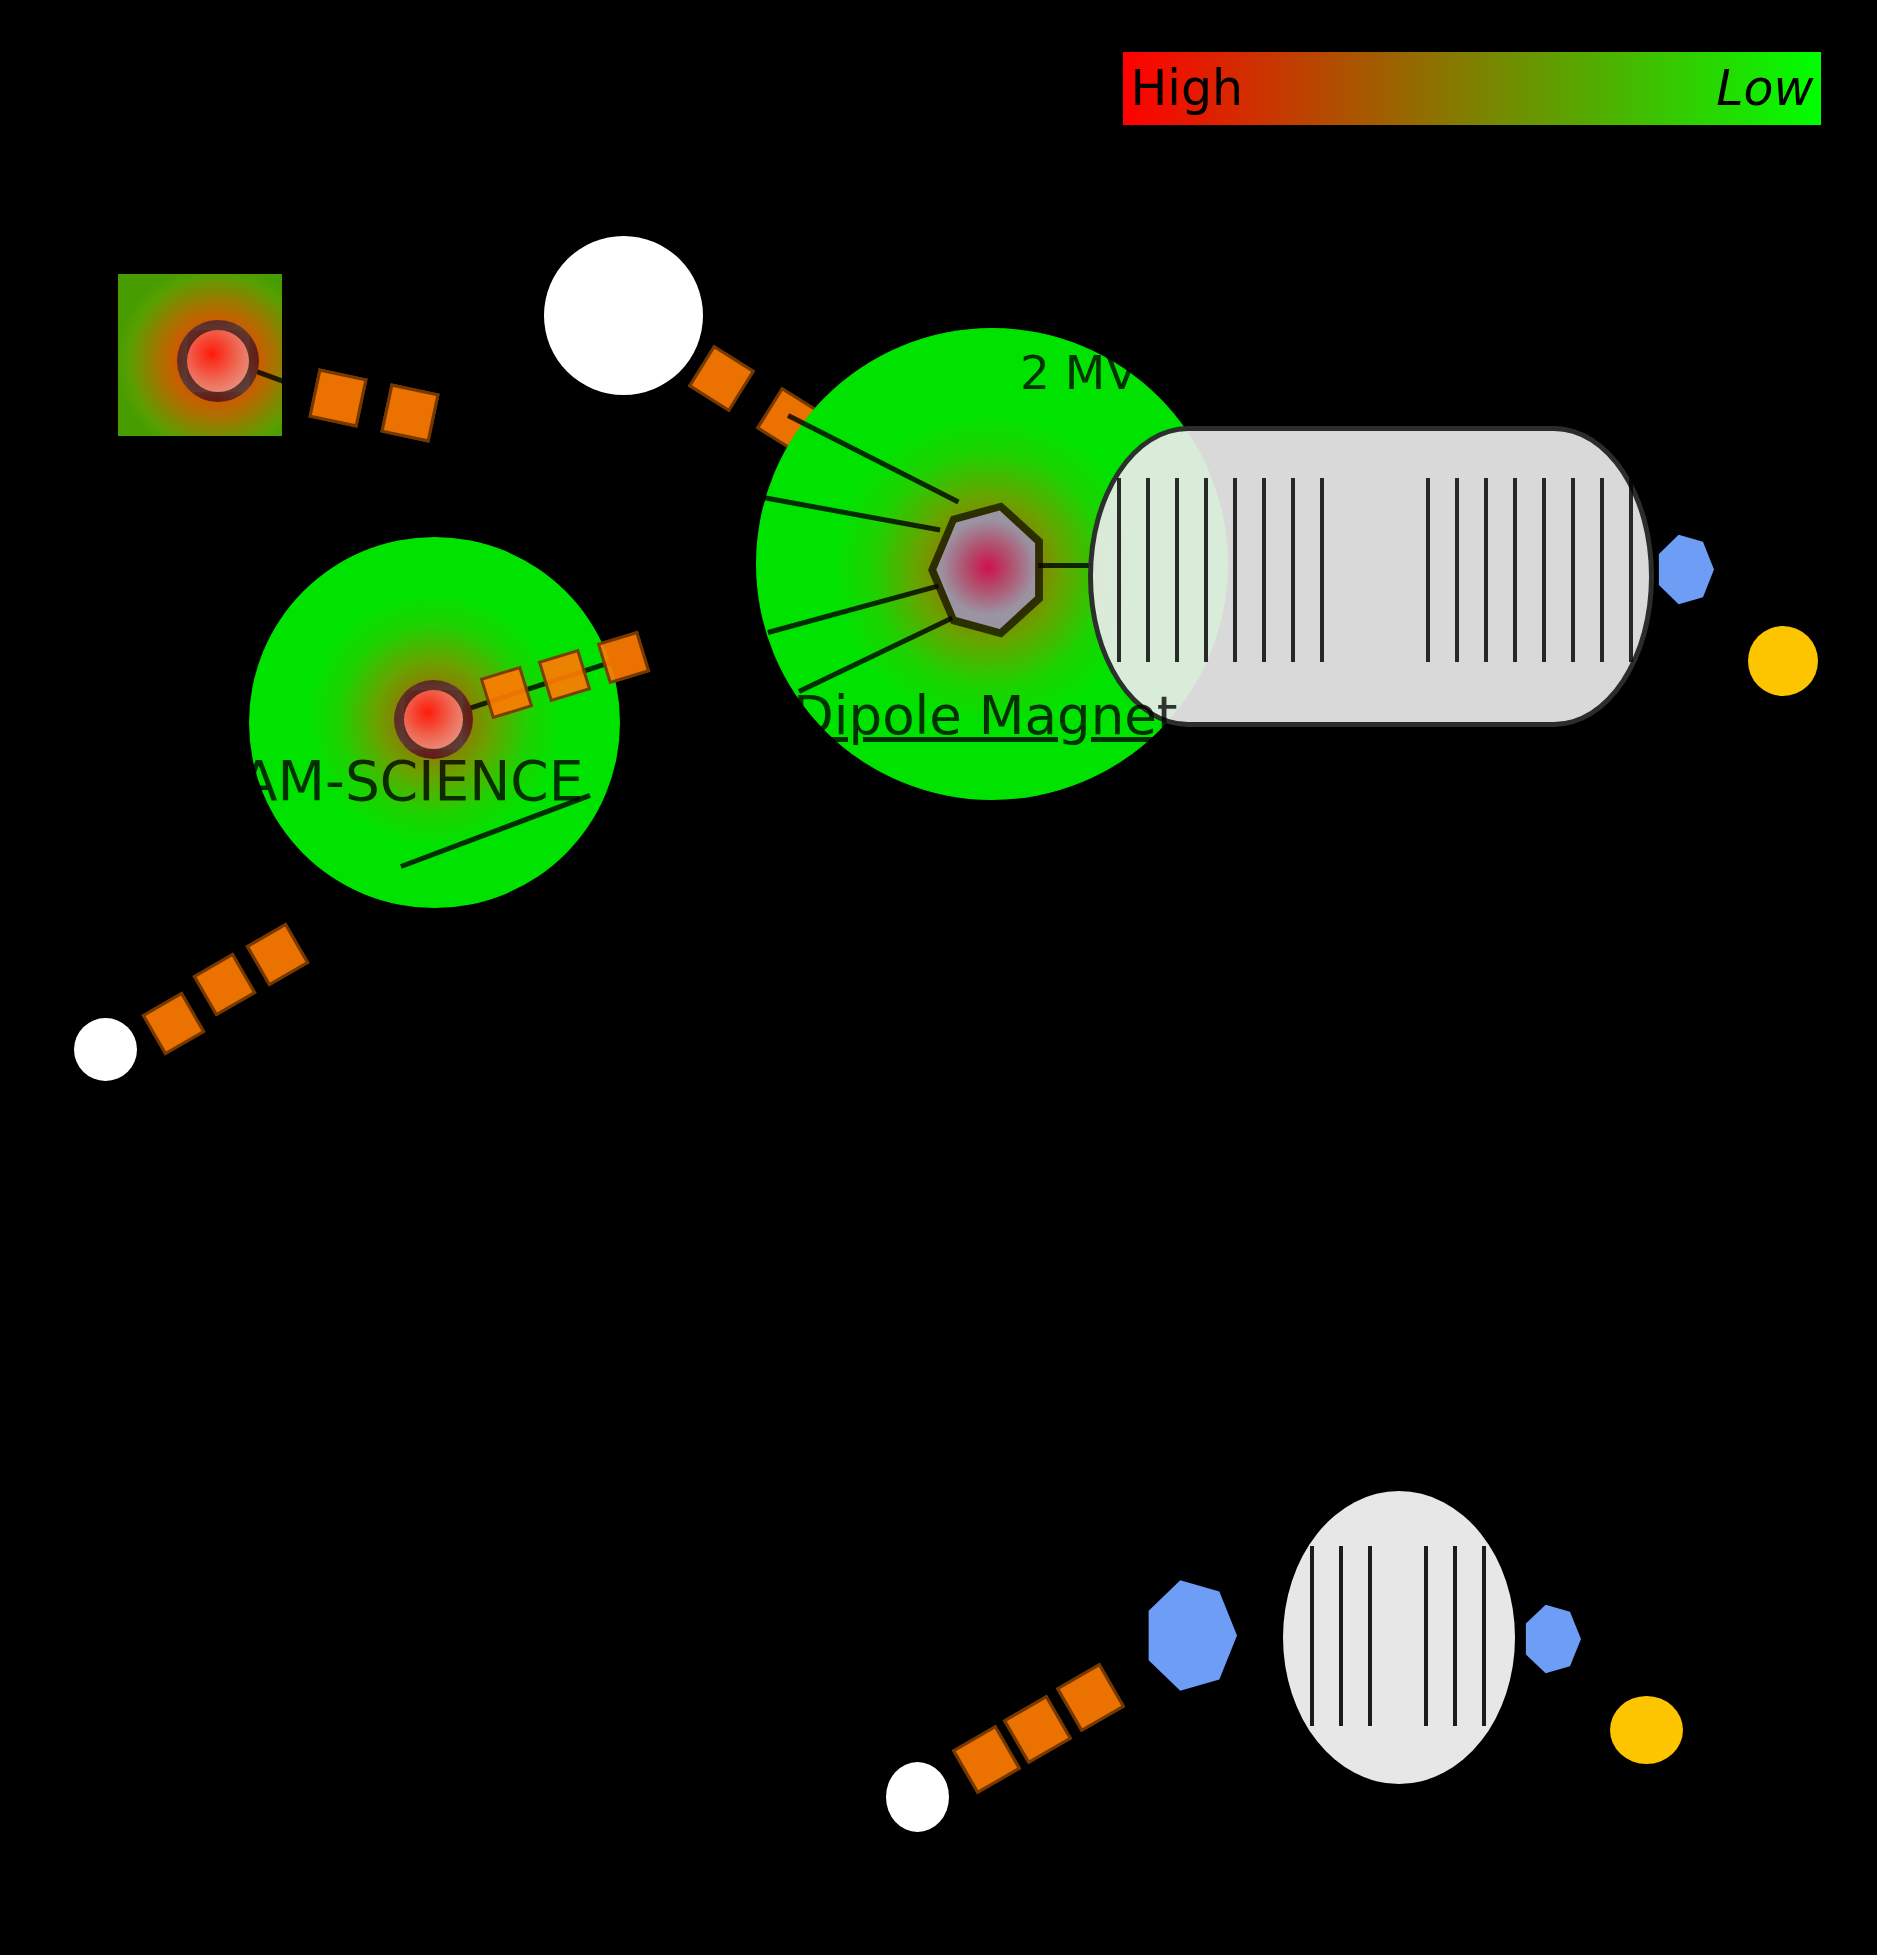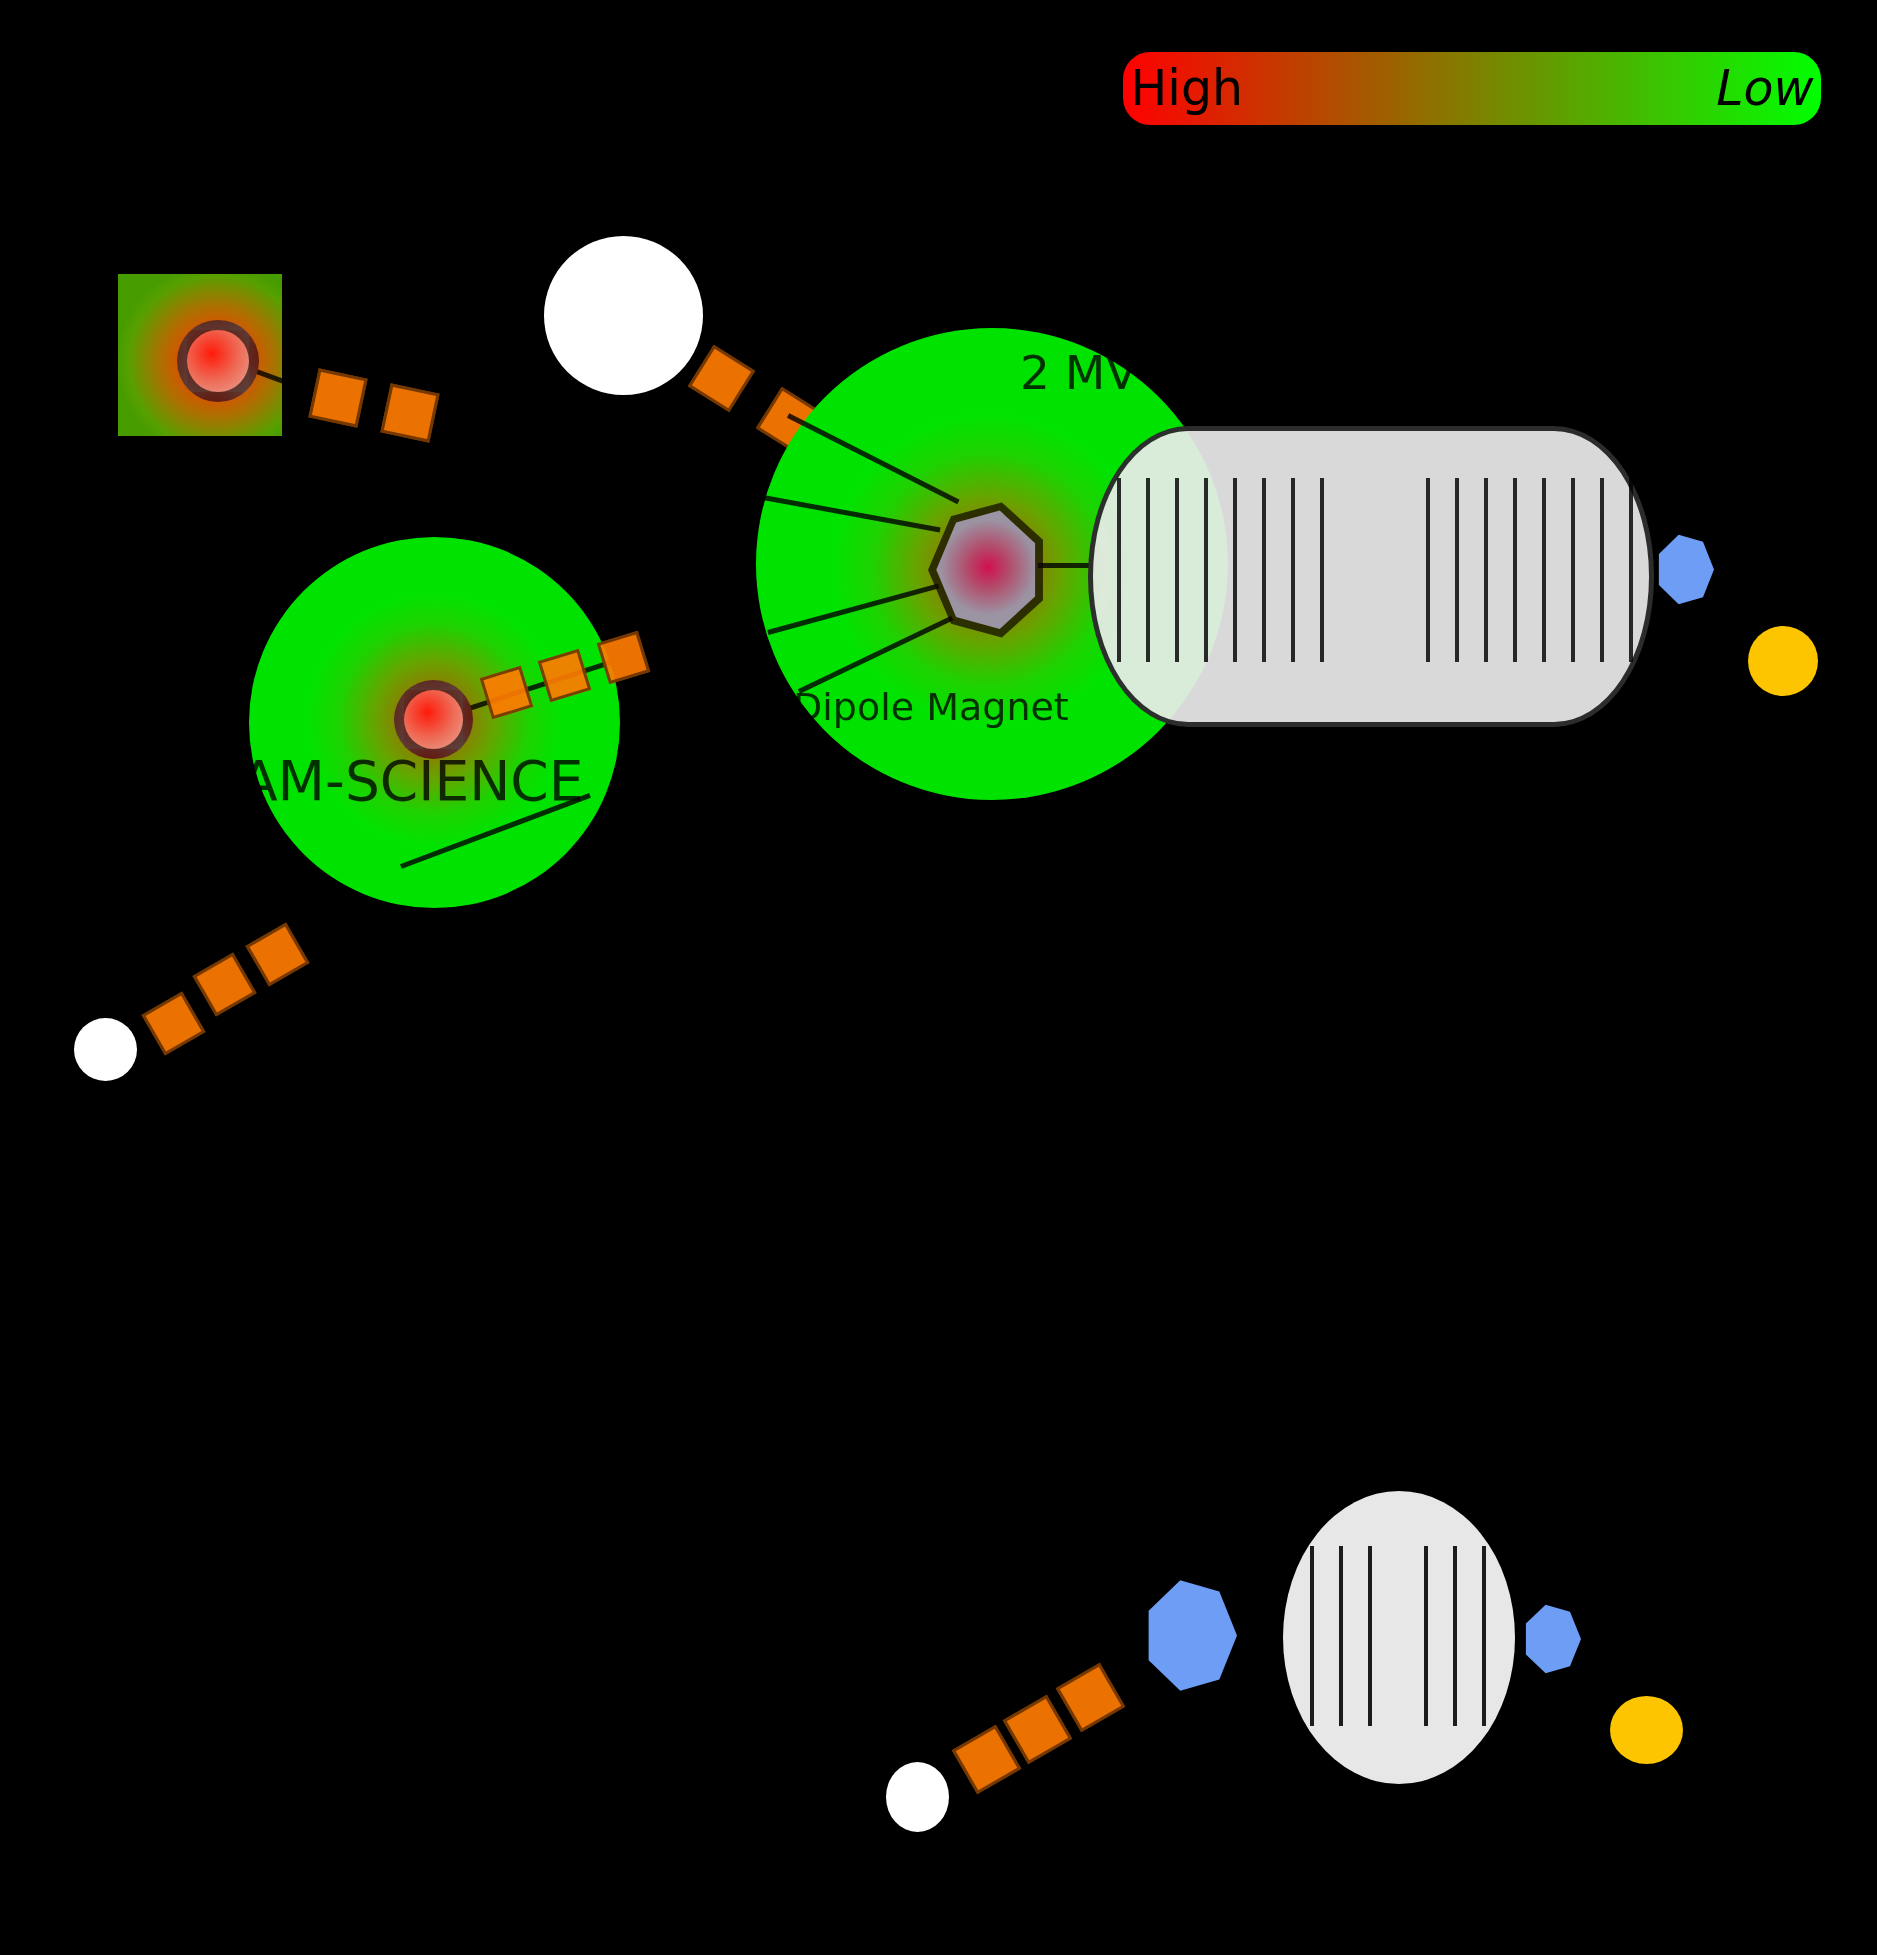--- a/index.html
+++ b/index.html
@@ -1,21 +1,21 @@
 <!DOCTYPE html>
 <html style="font-size:6.7px"><head>
 <meta charset="utf-8">
 <style>
   html,body{margin:0;padding:0;background:#000;width:1878px;height:1955px;
     font-family:"DejaVu Sans", sans-serif;}
   #stage{position:absolute;left:0;top:0;width:1878px;height:1955px;background:#000;overflow:hidden;}
   .abs{position:absolute;}
   
   .legend-bar{left:1123px;top:52px;width:698px;height:73px;
-    background:linear-gradient(90deg,#ff0000,#00ff00);border-radius:27px;}
+    background:linear-gradient(90deg,#ff0000,#00ff00);}
   .legend-label{position:absolute;top:0;height:73px;line-height:73px;font-size:49px;color:#000;}
   .legend-high{left:7.5px;}
   .legend-low{right:7.5px;font-style:italic;}
   
   .beamline{position:absolute;height:5.4px;background:rgba(0,0,0,0.8);transform-origin:0 50%;}
   .dash{position:absolute;background:rgba(255,123,0,0.92);border:3.3px solid rgba(0,0,0,0.5);box-sizing:border-box;}
   .ring{position:absolute;border-radius:50%;border:10px solid rgba(0,0,0,0.6);box-sizing:border-box;
     background:radial-gradient(circle at 40% 38%, #ff1a0a 0%, #ee6a55 50%, #e6a898 100%);}
   .glow{position:absolute;border-radius:50%;
     background:radial-gradient(circle, rgba(220,50,0,0.85) 0%, rgba(190,110,0,0.55) 32%,
@@ -32,21 +32,21 @@
     background:radial-gradient(ellipse 100px 98px at 60% 54%, #ff1200 0%, #e84800 28%, #a87300 58%, #57a000 88%, #479c00 100%);}
   .room-stub{left:248px;top:366px;width:42px;transform:rotate(20deg);}
   .room-ring{left:177px;top:320px;width:82px;height:82px;}
   
   .zone-dipole{left:756px;top:328px;width:472px;height:472px;}
   .glow-dipole{left:830px;top:411px;width:317px;height:317px;}
   .poly-outer{left:928px;top:501px;width:121px;height:138px;background:rgba(15,8,0,0.72);}
   .poly-inner{left:8.3px;top:8.3px;width:104px;height:121px;position:absolute;
     background:radial-gradient(circle at 50% 48%, #d01050 0%, #b34a6a 25%, #9b93a2 58%, #9b98a6 100%);}
   .text-2mv{left:1020px;top:348px;font-size:47px;}
-  .text-dipole{left:793px;top:688px;font-size:38px;}
+  .text-dipole{left:793px;top:688px;font-size:53px;text-decoration:underline;}
   
   .capsule{left:1088px;top:426px;width:566px;height:301px;border-radius:100px/150px;
     background:rgba(236,236,236,0.92);border:5.4px solid rgba(0,0,0,0.8);box-sizing:border-box;}
   .hatch{position:absolute;background:repeating-linear-gradient(90deg, rgba(0,0,0,0.82) 0 4.2px, transparent 4.2px 29px);}
   .capsule-hatch-l{left:24px;top:47px;width:208px;height:184px;}
   .capsule-hatch-r{left:333px;top:47px;width:211px;height:184px;}
   .blue-top{left:1656px;top:534px;width:58px;height:71px;}
   .yellow-top{left:1748px;top:626px;width:70px;height:70px;}
   
   .zone-ams{left:249px;top:537px;width:371px;height:371px;}

